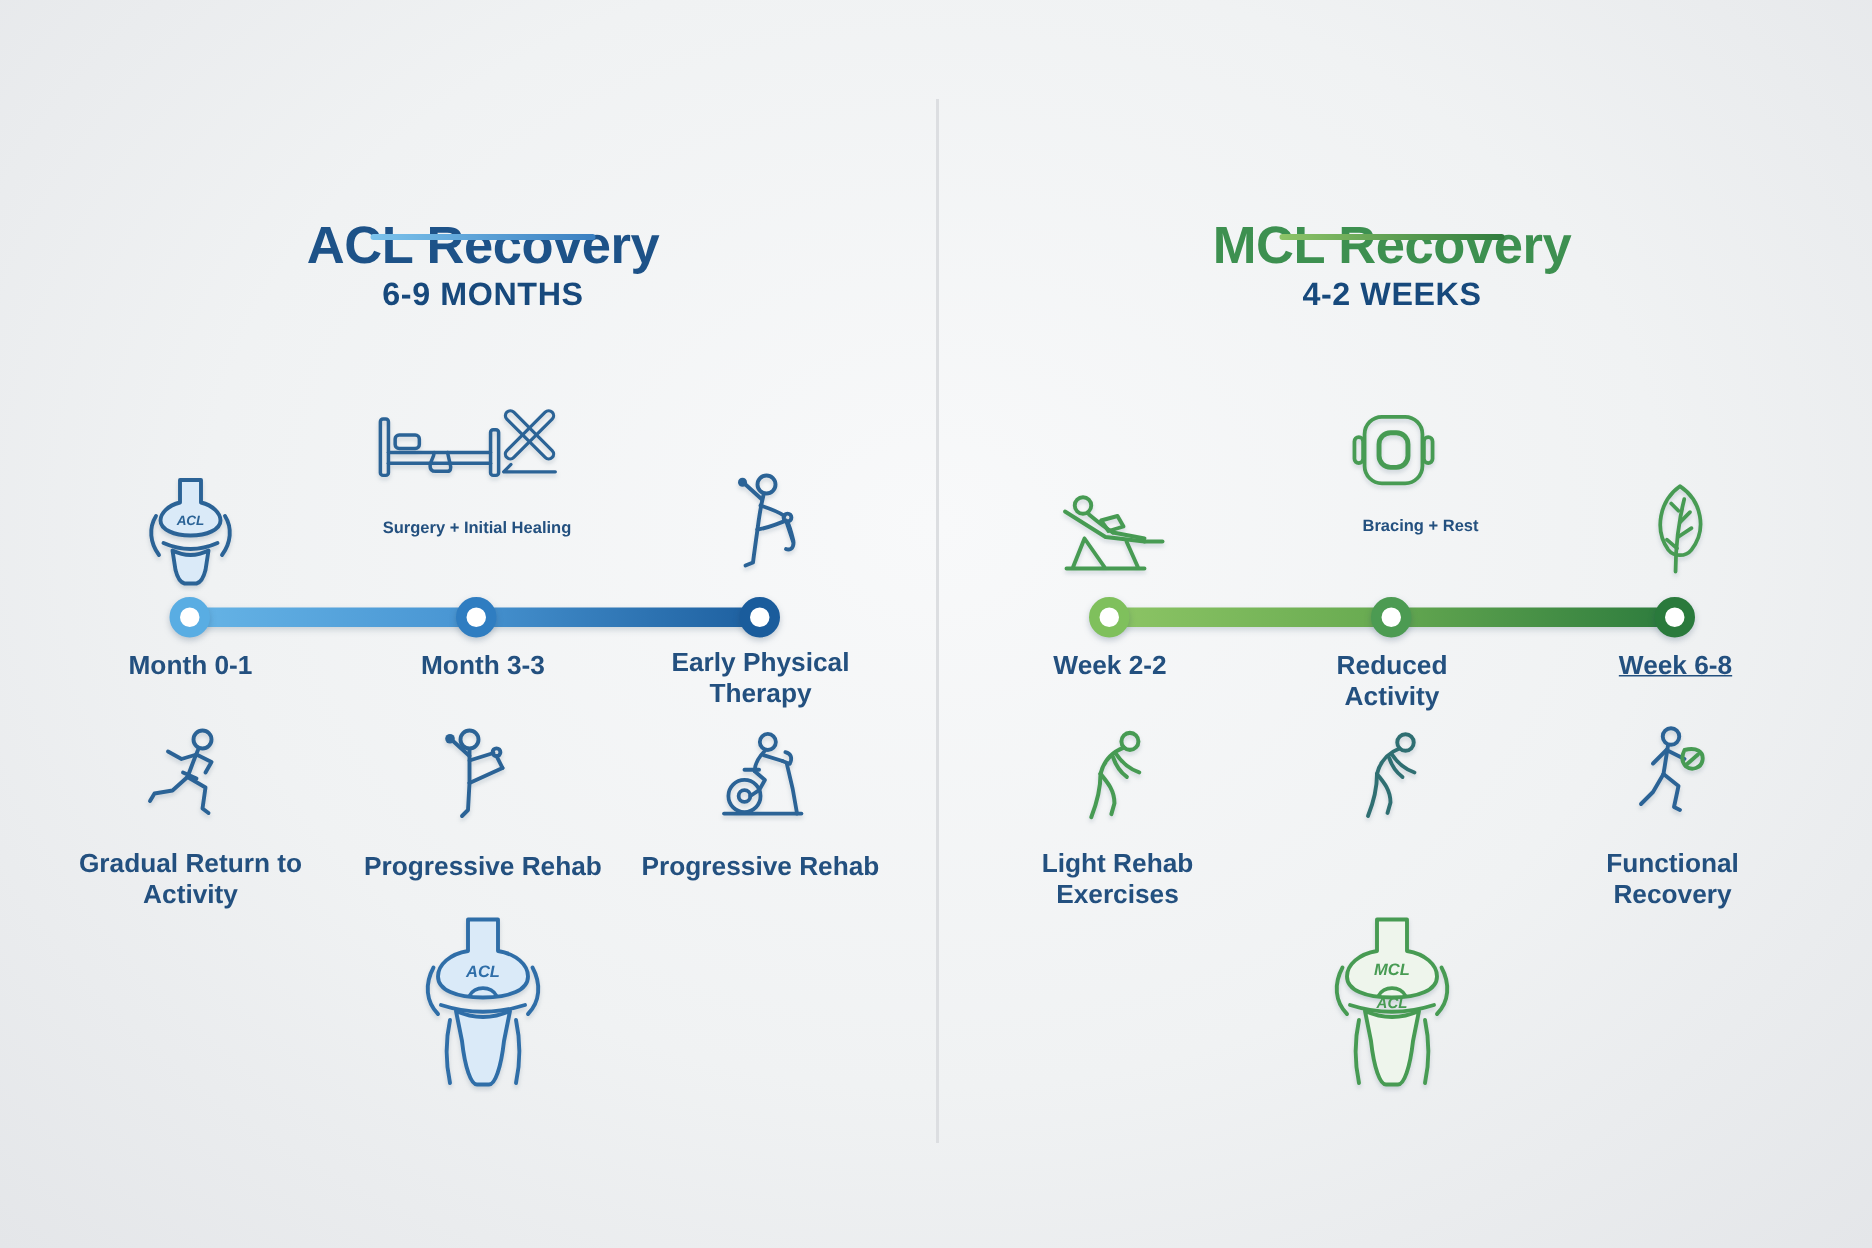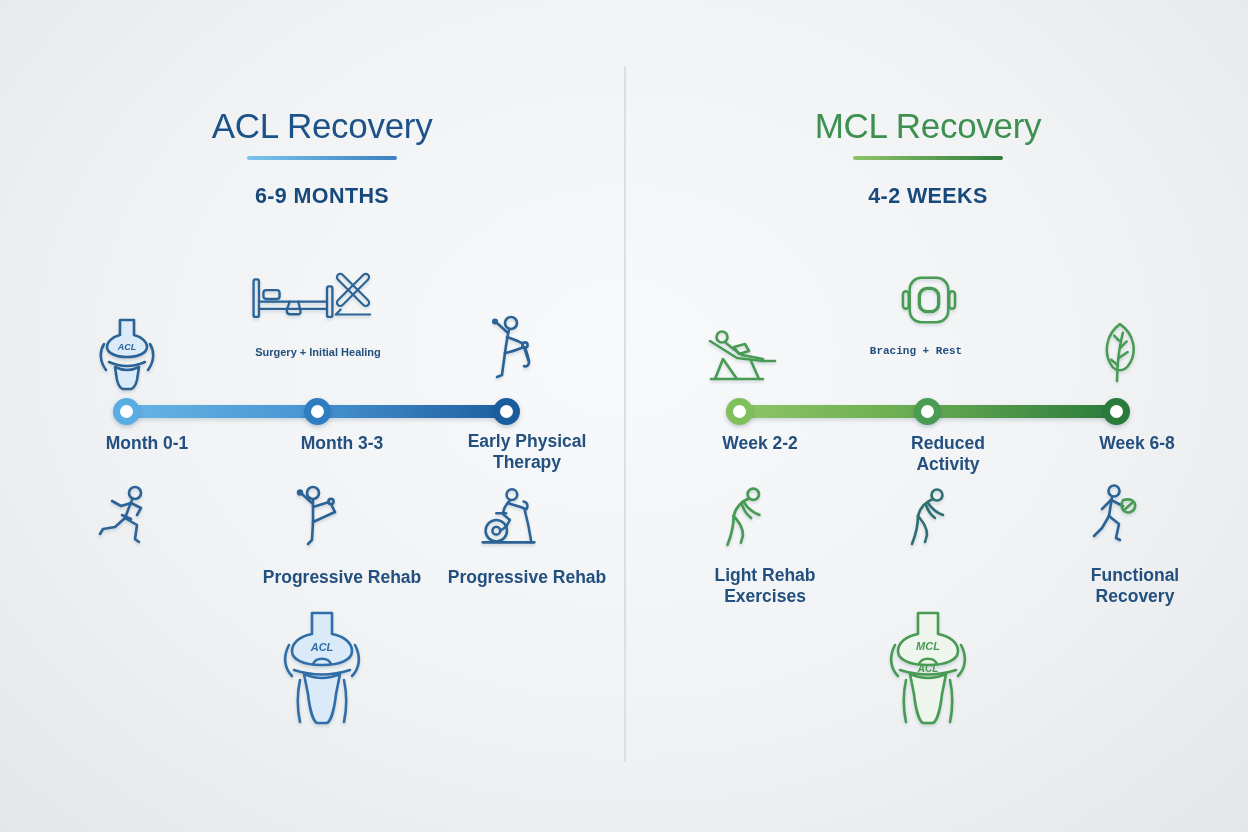--- a/index.html
+++ b/index.html
@@ -2,39 +2,39 @@
 <html><head>
 <meta charset="utf-8">
 <style>
   html,body{margin:0;padding:0;}
   #canvas{
     position:relative;width:1248px;height:832px;overflow:hidden;
     background:radial-gradient(ellipse at 50% 42%, #f8f9fa 0%, #f0f2f3 55%, #e4e6e9 100%);
     font-family:"Liberation Sans", sans-serif;
   }
   .divider{position:absolute;left:624px;top:66px;width:2px;height:696px;background:#dcdee1;}
-  .title{position:absolute;width:400px;text-align:center;font-size:35px;font-weight:400;letter-spacing:-0.3px;}
+  .title{position:absolute;width:400px;text-align:center;font-size:35px;font-weight:700;letter-spacing:-0.3px;margin-top:38px;}
   .title.blue{color:#1d5288;}
   .title.green{color:#3d9050;}
   .underline{position:absolute;width:150px;height:3.5px;border-radius:2px;}
   .underline.blue{background:linear-gradient(90deg,#7cc3ec,#3a7fc1);}
   .underline.green{background:linear-gradient(90deg,#8fc468,#2f7c3e);}
   .duration{position:absolute;width:300px;text-align:center;font-size:21.5px;font-weight:700;color:#17497c;letter-spacing:0.4px;}
   .bar{position:absolute;height:13px;border-radius:7px;filter:drop-shadow(0 2px 2px rgba(30,60,90,0.18));}
   .bar.blue{background:linear-gradient(90deg,#66b4e6,#4a97d4 45%,#1d5f9f);}
   .bar.green{background:linear-gradient(90deg,#8dc565,#6aac52 45%,#2c7b3d);}
   .node{position:absolute;width:27px;height:27px;border-radius:50%;background:#ffffff;box-sizing:border-box;
         filter:drop-shadow(0 2px 2px rgba(30,60,90,0.25));}
   .icon{position:absolute;text-align:right;}
   .icon svg{width:100%;height:100%;filter:drop-shadow(0 2px 1.5px rgba(40,70,100,0.18));}
   .icon path,.icon rect,.icon circle,.icon line{fill:none;stroke:currentColor;stroke-width:2.6;stroke-linecap:round;stroke-linejoin:round;}
   .ic-blue{color:#2b6396;}
   .ic-green{color:#479b53;}
   .ic-teal{color:#2f6f72;}
-  .lbl{position:absolute;text-align:center;font-size:17.5px;font-weight:700;color:#23507f;line-height:1.2;margin-left:20px;}
+  .lbl{position:absolute;text-align:center;font-size:17.5px;font-weight:700;color:#23507f;line-height:1.2;}
   .desc{position:absolute;text-align:center;font-size:11px;font-weight:600;color:#23507f;line-height:1.22;}
   .knee-text{font-family:"Liberation Sans",sans-serif;font-weight:700;font-style:italic;stroke:none !important;}
 </style>
 </head>
 <body>
 
 <div id="canvas">
 
   <div class="divider"></div>
 
@@ -102,20 +102,21 @@
     <svg viewBox="0 0 72 72">
       <circle cx="44" cy="9" r="6"></circle>
       <path d="M41 16 C38 23 36 29 34 34"></path>
       <path d="M40 19 L50 24 L46 31"></path>
       <path d="M40 19 L30 22 L21 17"></path>
       <path d="M34 34 L46 41 L44 55 L48 58"></path>
       <path d="M34 34 L24 43 L12 45 L9 50"></path>
       <path d="M31 31 l9 4"></path>
     </svg>
   </div>
+  <div class="lbl" style="left:42px;top:565px;width:170px;">Gradual Return to Activity</div>
 
   <div class="icon ic-blue" style="left:286px;top:484px;width:72px;height:72px;">
     <svg viewBox="0 0 72 72">
       <circle cx="27" cy="9" r="6"></circle>
       <path d="M27 16 V38"></path>
       <path d="M27 20 L16 10"></path>
       <circle cx="14" cy="8.5" r="3.2" style="fill:currentColor;stroke:none"></circle>
       <path d="M27 23 L43 18"></path>
       <circle cx="45" cy="17.5" r="2.6"></circle>
       <path d="M27 38 L49 28"></path>
@@ -179,31 +180,31 @@
   <div class="lbl" style="left:660px;top:433px;width:160px;">Week 2-2</div>
 
   <div class="icon ic-green" style="left:900px;top:274px;width:58px;height:54px;">
     <svg viewBox="0 0 60 56">
       <rect x="10" y="4" width="40" height="46" rx="12"></rect>
       <rect x="20" y="15" width="20" height="24" rx="8" style="stroke-width:3.4"></rect>
       <rect x="3" y="18" width="6" height="18" rx="3"></rect>
       <rect x="51" y="18" width="6" height="18" rx="3"></rect>
     </svg>
   </div>
-  <div class="desc" style="left:826px;top:345px;width:180px;font-family:Liberation Mono, monospace;">Bracing + Rest</div>
+  <div class="desc" style="left:857px;top:345px;width:180px;">Bracing + Rest</div>
   <div class="lbl" style="left:873px;top:433px;width:110px;">Reduced Activity</div>
 
   <div class="icon ic-green" style="left:1091px;top:320px;width:54px;height:68px;">
     <svg viewBox="0 0 56 68">
       <path d="M30 3 C45 13 49 33 38 47 C34 52 26 52 22 47 C12 33 16 13 30 3 Z"></path>
       <path d="M27 62 C27 48 29 28 33 12"></path>
       <path d="M29 38 L38 32 M30 28 L37 21 M28 46 L21 40 M29 20 L24 15"></path>
     </svg>
   </div>
-  <div class="lbl" style="left:1037px;top:433px;width:160px;">Week 6-8</div>
+  <div class="lbl" style="left:1037px;top:433px;width:160px;text-decoration:underline;">Week 6-8</div>
 
   <div class="icon ic-green" style="left:711px;top:484px;width:66px;height:70px;">
     <svg viewBox="0 0 64 66">
       <circle cx="41" cy="9" r="5.5"></circle>
       <path d="M37 13 C29 16 24 22 22 30"></path>
       <path d="M32 17 C36 23 41 27 47 29"></path>
       <path d="M30 19 C32 25 35 29 39 32"></path>
       <path d="M22 30 C22 38 20 48 16 58"></path>
       <path d="M22 30 C27 36 31 41 31 49 L29 56"></path>
     </svg>

